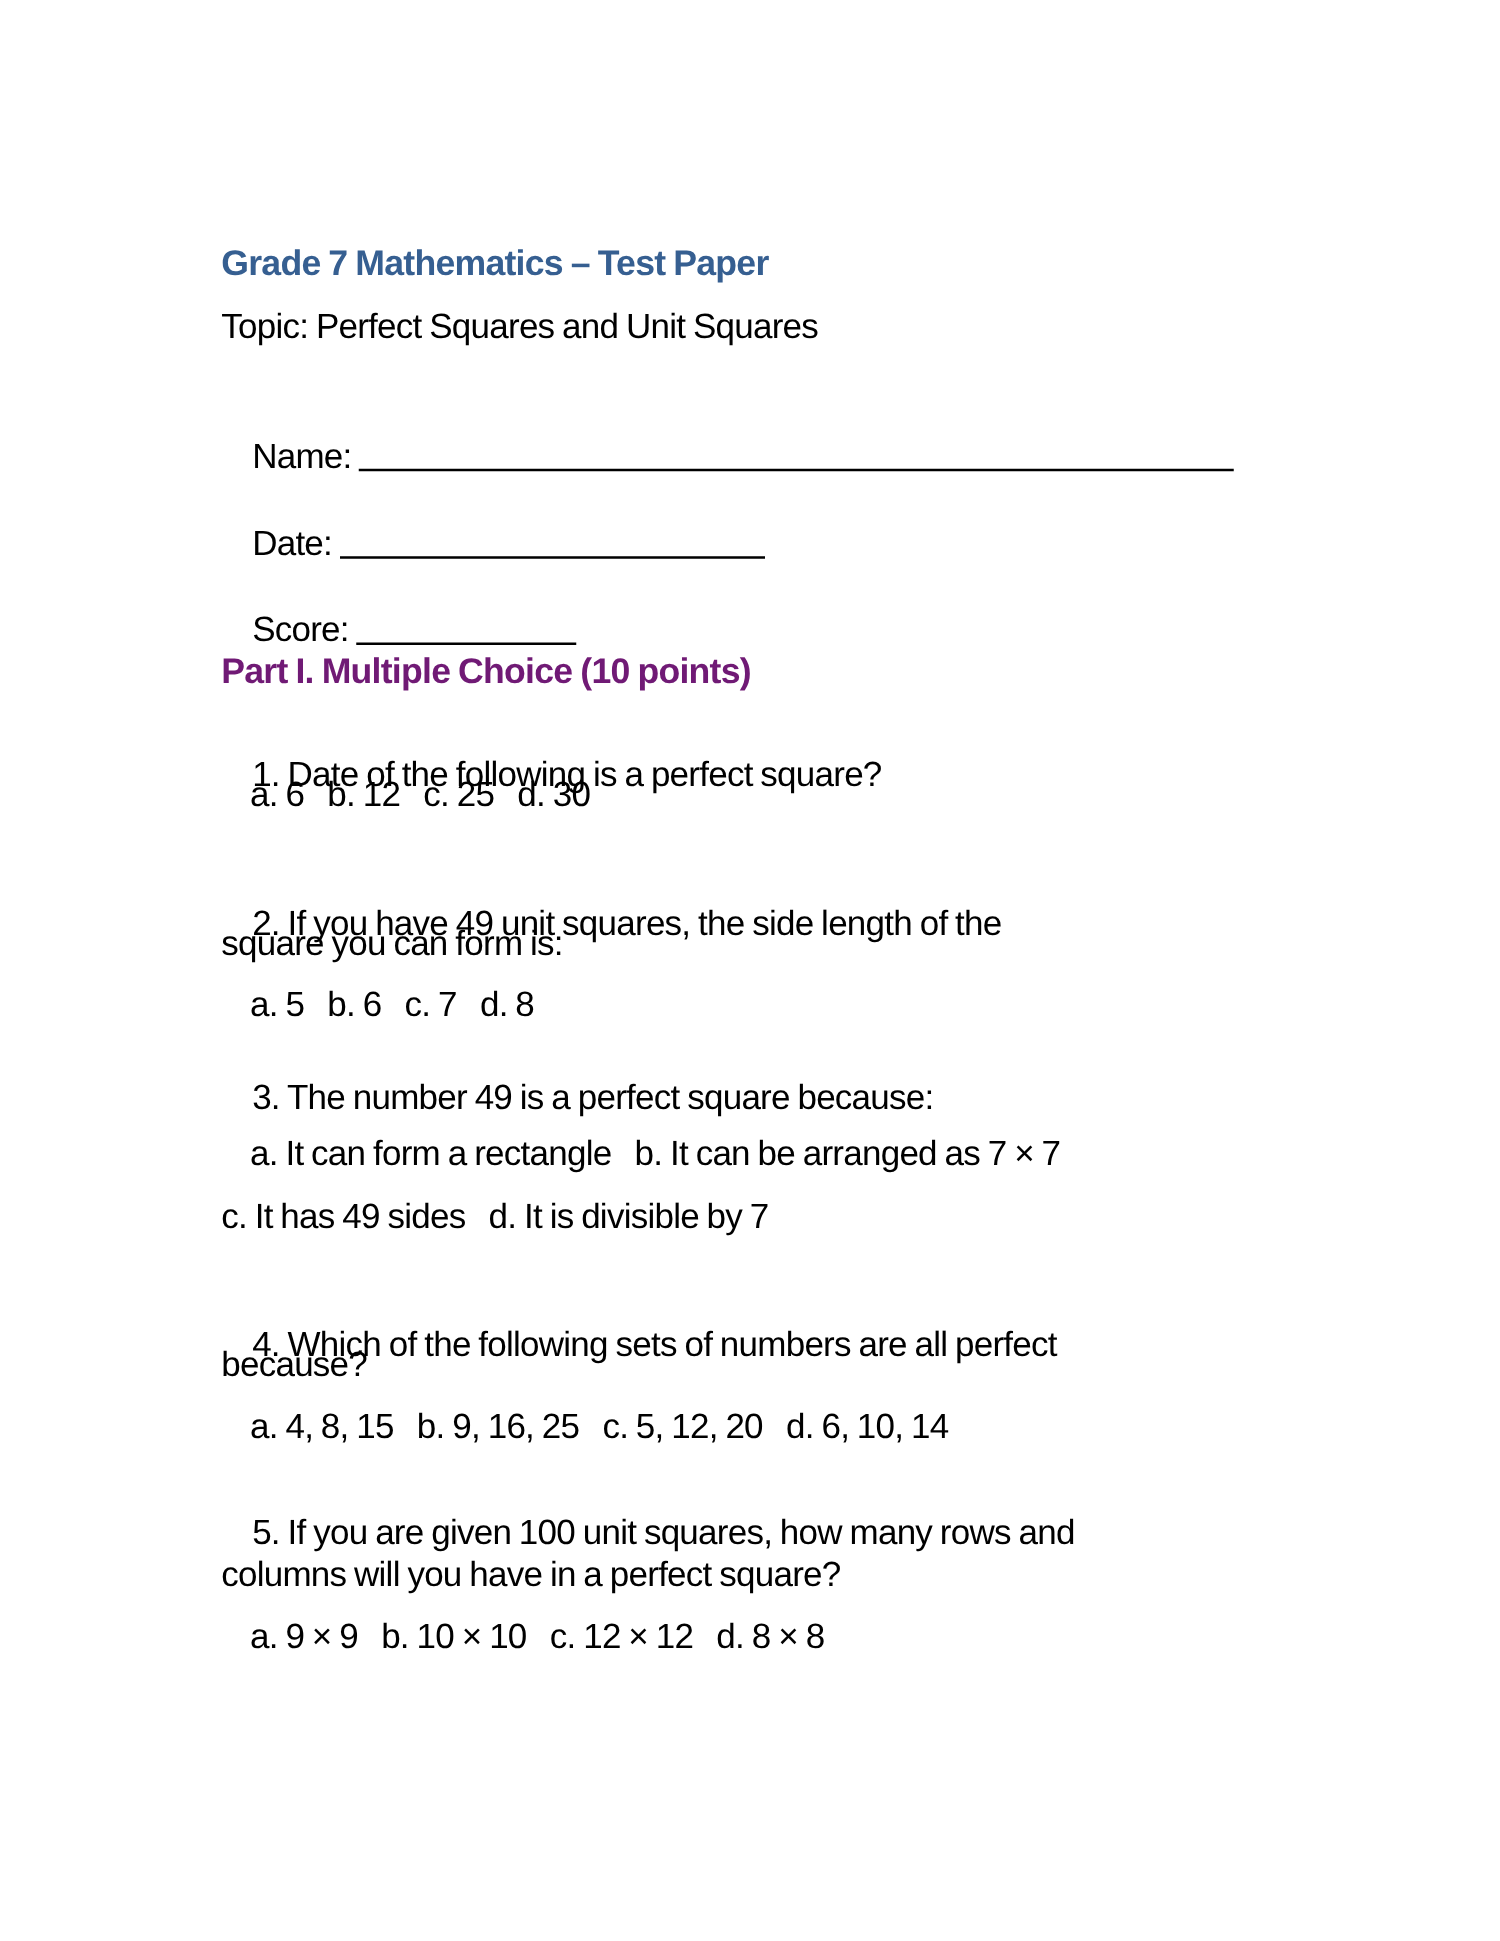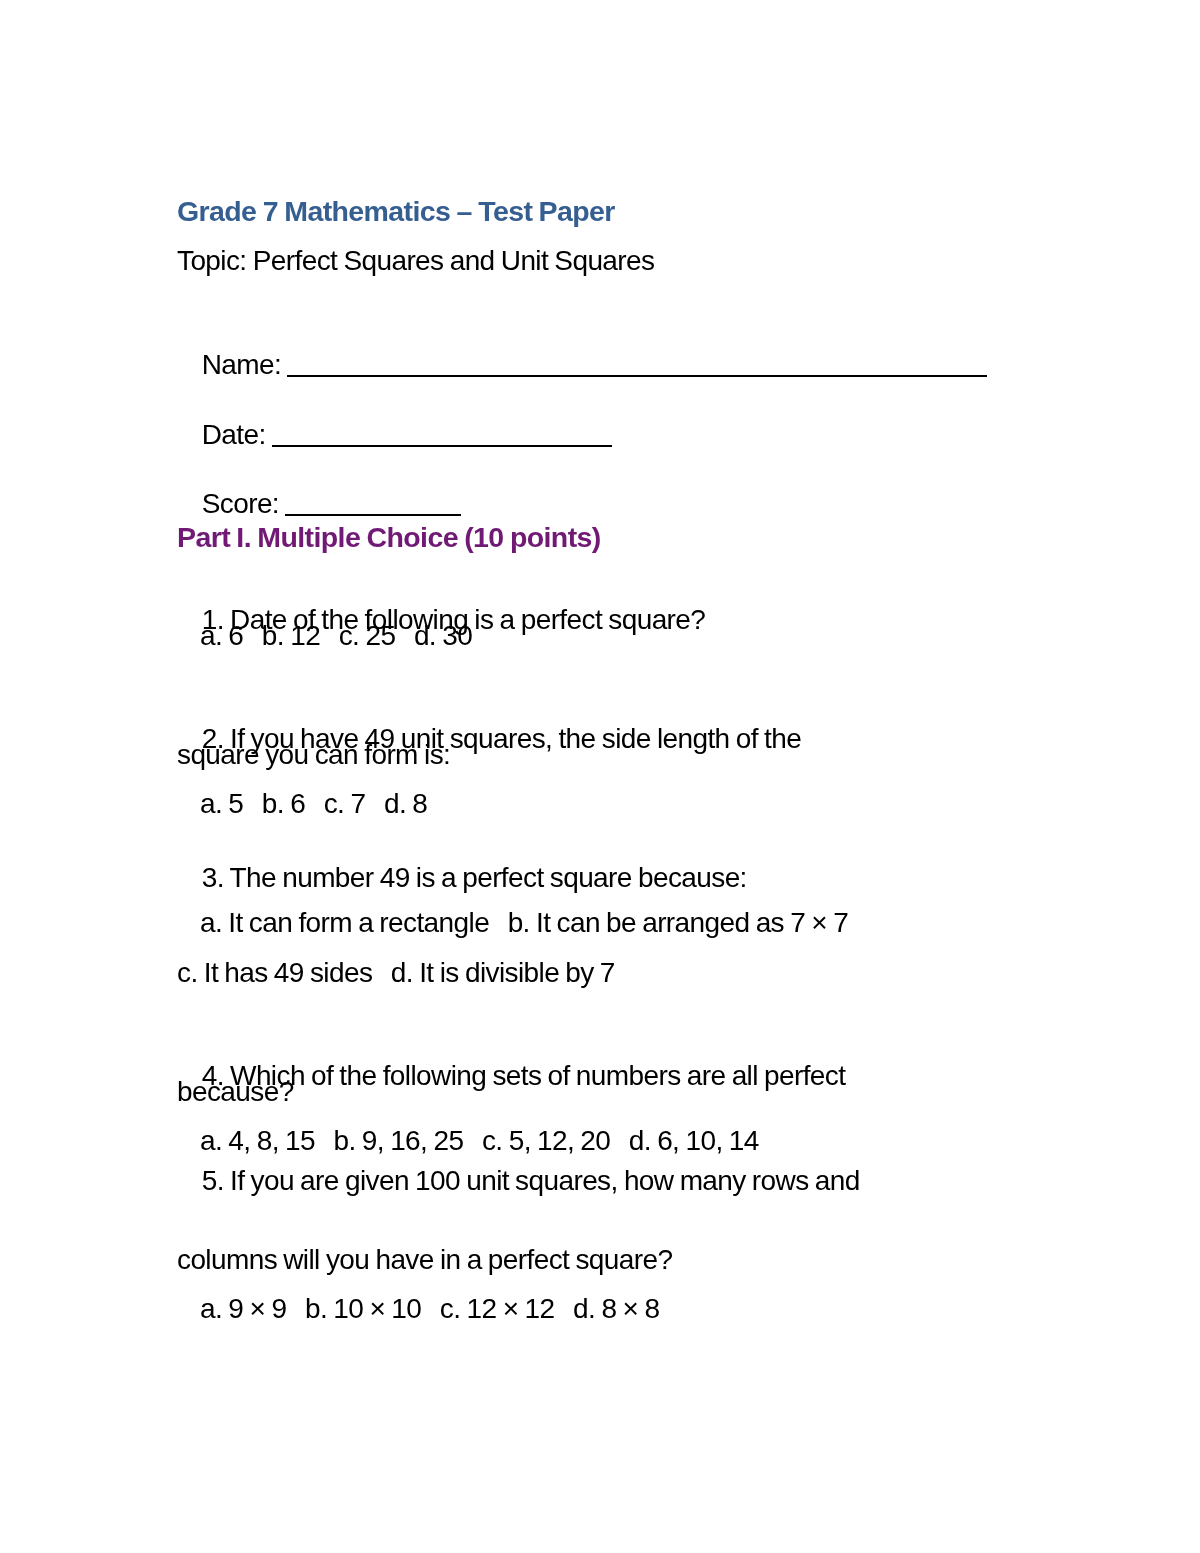--- a/index.html
+++ b/index.html
@@ -91,19 +91,19 @@
   </div>
   <div class="line indent" style="top:906px;">a. It can form a rectangle   b. It can be arranged as 7 × 7</div>
   <div class="line" style="top:956px;">c. It has 49 sides   d. It is divisible by 7</div>
 
   <div class="line" style="top:1025px;">
     <span>4.</span> <span>Which of the following sets of numbers are all perfect</span>
   </div>
   <div class="line" style="top:1075px;">because?</div>
   <div class="line indent" style="top:1124px;">a. 4, 8, 15   b. 9, 16, 25   c. 5, 12, 20   d. 6, 10, 14</div>
 
-  <div class="line" style="top:1130px;">
+  <div class="line" style="top:1175px;">
     <span>5.</span> <span>If you are given 100 unit squares, how many rows and</span>
   </div>
   <div class="line" style="top:1243px;">columns will you have in a perfect square?</div>
   <div class="line indent" style="top:1292px;">a. 9 × 9   b. 10 × 10   c. 12 × 12   d. 8 × 8</div>
 
 </div>
 
 </body></html>

